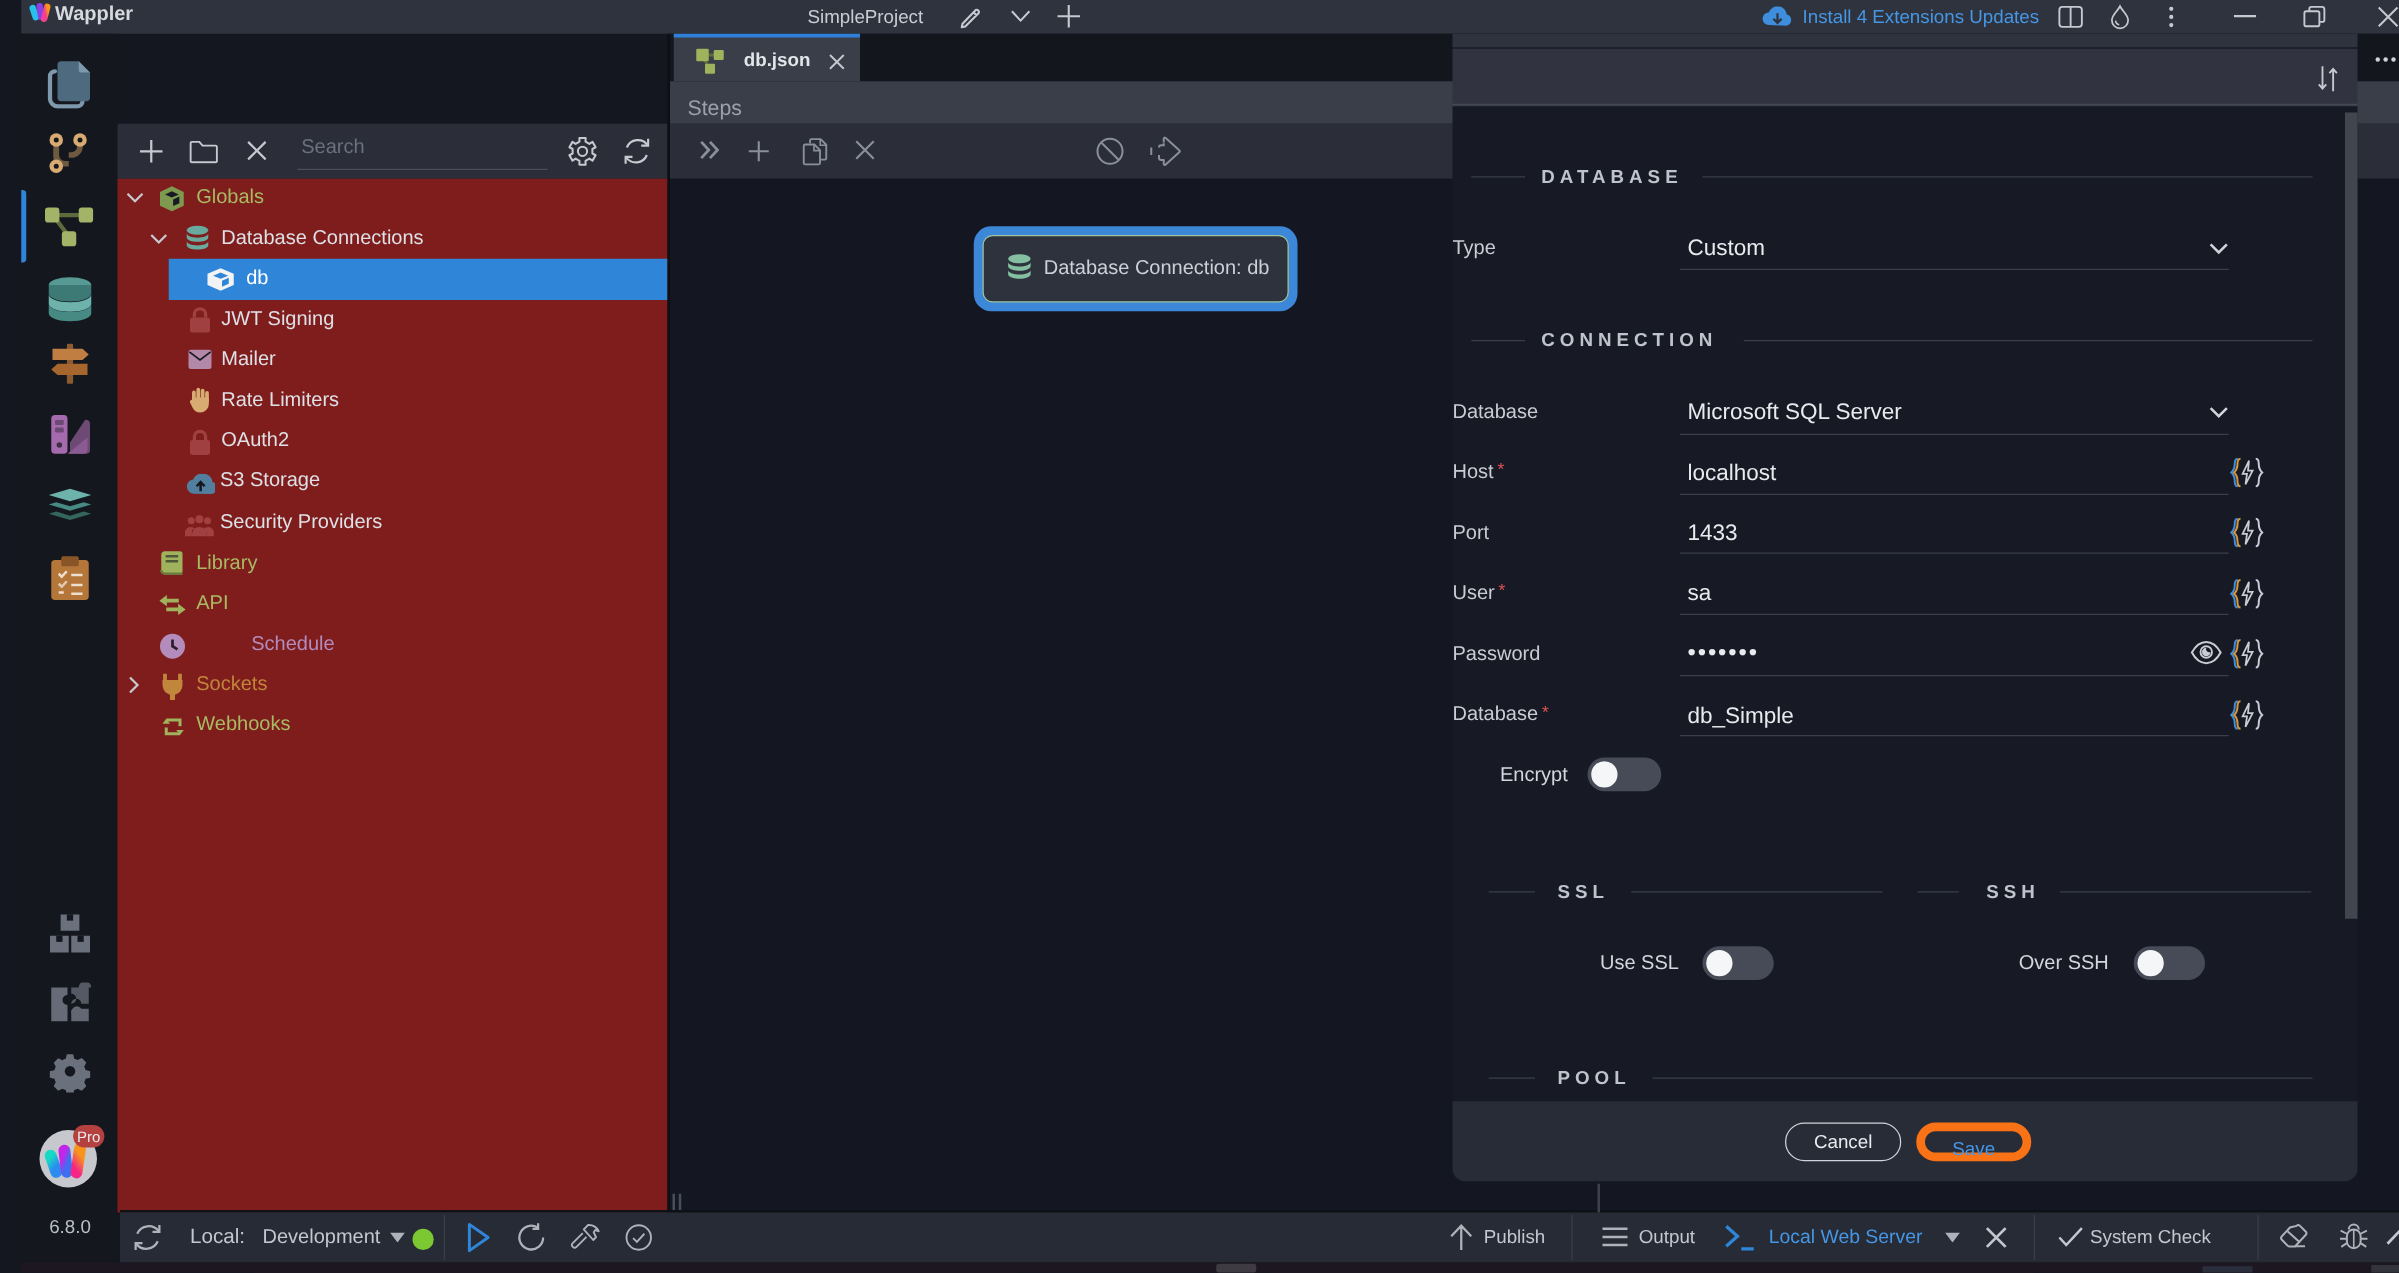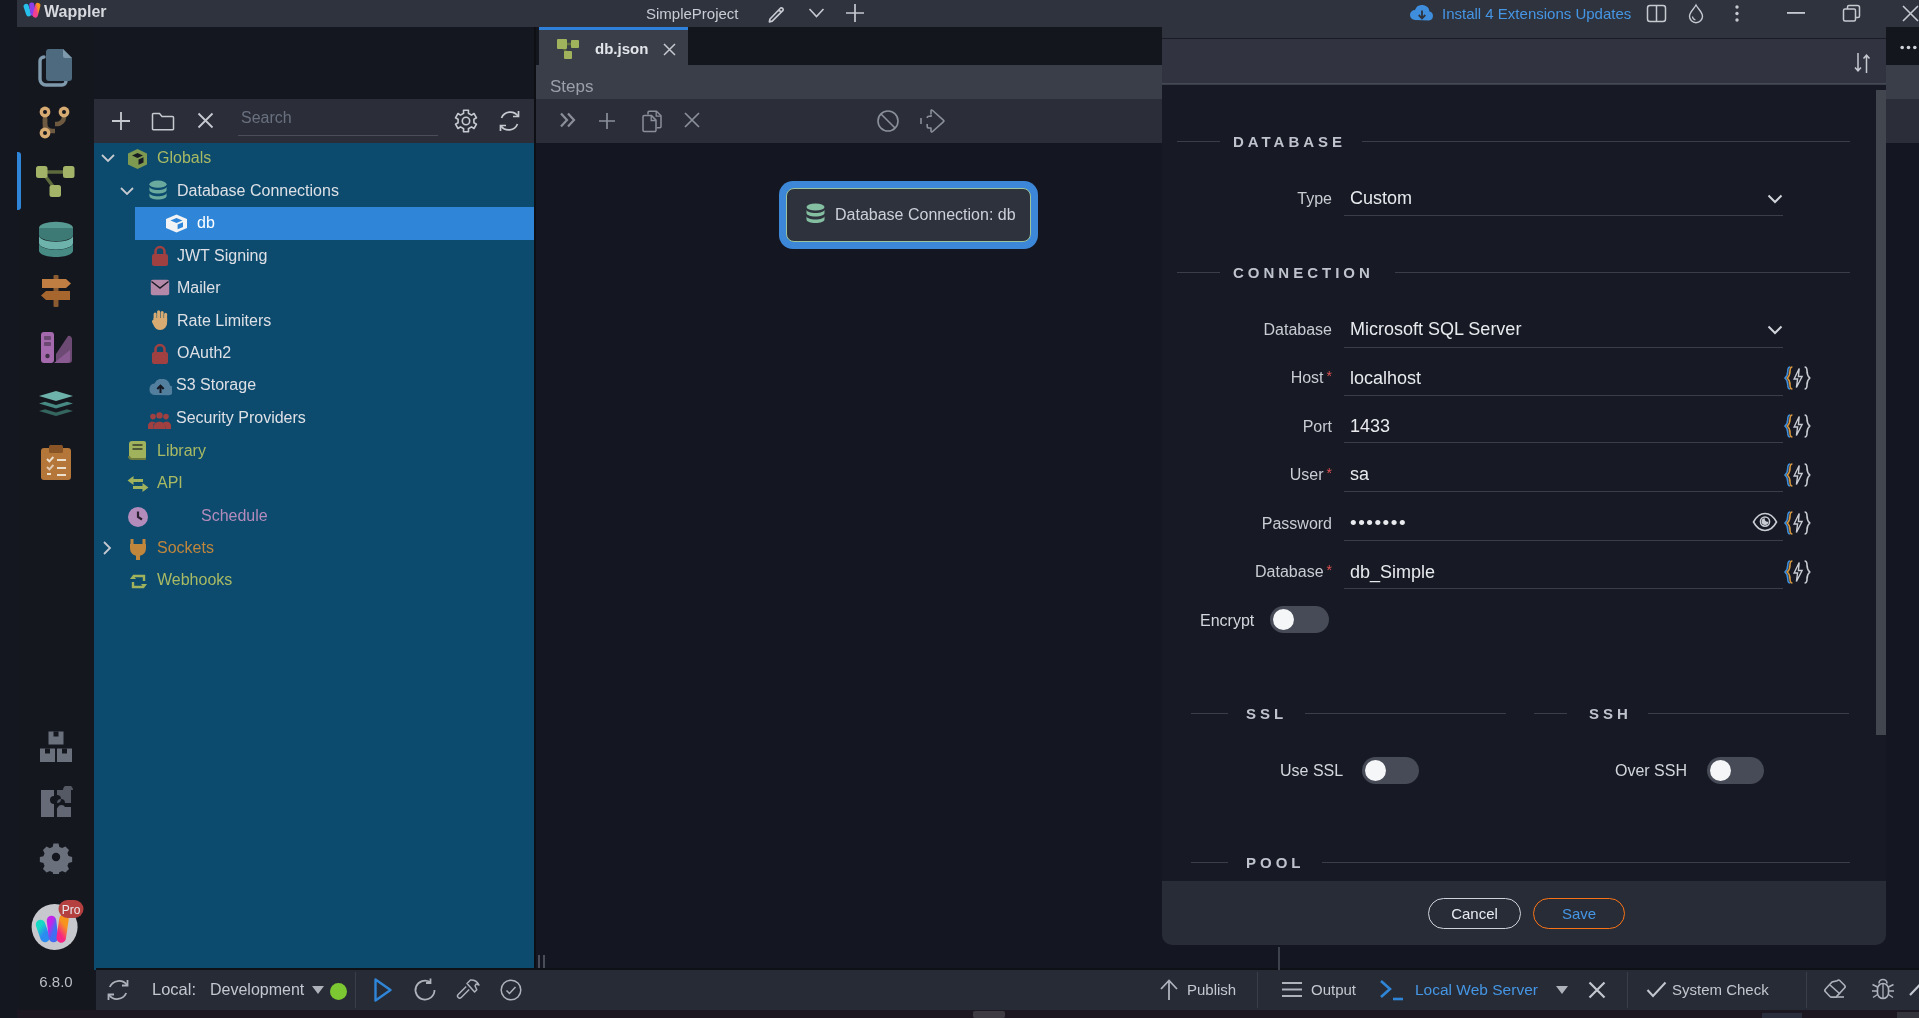--- a/index.html
+++ b/index.html
@@ -1,20 +1,20 @@
 <!DOCTYPE html>
 <html><head>
 <meta charset="utf-8">
 <style>
   * { margin:0; padding:0; box-sizing:border-box; }
   html,body { width:1919px; height:1018px; overflow:hidden; background:#141720;
     font-family:"Liberation Sans", sans-serif; }
   .abs { position:absolute; }
   svg { display:block; }
-  .lbl { font-size:16px; color:#c9ccd3; text-align:right; }
+  .lbl { font-size:16px; color:#c9ccd3; text-align:left; }
   .val { font-size:18px; color:#e8eaee; }
   .ul { width:439px; height:1px; background:#3a3e49; }
   .req { color:#e05252; margin-left:3px; font-size:14px; position:relative; top:-2px;}
 </style>
 </head>
 <body>
 <div class="abs" style="left:17px;top:0;width:1919px;height:1018px;">
 
   <div class="abs" id="titlebar" style="left:0;top:0;width:1919px;height:27px;background:#2f333e;">
 
@@ -203,21 +203,21 @@
     <svg class="abs" style="left:360px;top:10px;" width="24" height="24" viewBox="0 0 24 24">
       <path d="M14.5 1.3 L9.5 1.3 L9.6 4.3 L6.5 6.1 L4.0 4.5 L1.5 8.8 L4.1 10.2 L4.1 13.8 L1.5 15.2 L4.0 19.5 L6.5 17.9 L9.6 19.7 L9.5 22.7 L14.5 22.7 L14.4 19.7 L17.5 17.9 L20.0 19.5 L22.5 15.2 L19.9 13.8 L19.9 10.2 L22.5 8.8 L20.0 4.5 L17.5 6.1 L14.4 4.3 Z" stroke="#c6c9d0" stroke-width="1.6" fill="none" stroke-linejoin="round"></path>
       <circle cx="12" cy="12" r="3.7" stroke="#c6c9d0" stroke-width="1.6" fill="none"></circle>
     </svg>
     <svg class="abs" style="left:403px;top:10px;" width="25" height="24" viewBox="0 0 25 24">
       <path d="M21 7 A9.5 9.5 0 0 0 4.5 9 M4 17 A9.5 9.5 0 0 0 20.5 15" stroke="#c6c9d0" stroke-width="1.7" fill="none"></path>
       <path d="M21.5 2 V7.5 H16" stroke="#c6c9d0" stroke-width="1.7" fill="none"></path>
       <path d="M3.5 22 V16.5 H9" stroke="#c6c9d0" stroke-width="1.7" fill="none"></path>
     </svg>
   </div>
-  <div class="abs" id="tree" style="left:77px;top:143px;width:440px;height:827px;background:#0c4a6e;font-size:16px;color:#dde0e5;">
+  <div class="abs" id="tree" style="left:77px;top:143px;width:440px;height:827px;background:#7f1d1d;font-size:16px;color:#dde0e5;">
 
     <svg class="abs" style="left:7px;top:10px;" width="14" height="10" viewBox="0 0 14 10">
         <path d="M1 2 L7 8 L13 2" stroke="#c6c9d0" stroke-width="1.8" fill="none"></path>
       </svg>
     <svg class="abs" style="left:33px;top:5px;" width="21" height="22" viewBox="0 0 21 22">
       <path d="M10.5 1 L20 5.5 V16.5 L10.5 21 L1 16.5 V5.5 Z" fill="#7e9950"></path>
       <path d="M10.5 5 L16 7.5 L10.5 10 L5 7.5 Z" fill="#171a22"></path>
       <path d="M11.5 11.5 L16.5 9.2 V14.5 L11.5 16.8 Z" fill="#171a22"></path>
     </svg>
     <div class="abs" style="left:63px;top:6px;color:#a9ba64;">Globals</div>
@@ -498,21 +498,21 @@
       <div class="abs" style="left:453px;top:677px;font-size:16px;color:#d3d6dc;">Over SSH</div>
       <div class="abs" style="left:545px;top:672px;width:57px;height:27px;background:#474b57;border-radius:14px;"></div>
       <div class="abs" style="left:548px;top:675px;width:21px;height:21px;background:#f5f6f7;border-radius:50%;"></div>
 
       <div class="abs" style="left:29px;top:777px;width:37px;height:1px;background:#3a3e49;"></div>
       <div class="abs" style="left:84px;top:769px;font-size:15px;font-weight:bold;letter-spacing:4px;color:#bfc3cc;">POOL</div>
       <div class="abs" style="left:160px;top:777px;width:528px;height:1px;background:#3a3e49;"></div>
     </div>
     <div class="abs" id="rfooter" style="left:0;top:854px;width:724px;height:64px;background:#282c37;border-radius:0 0 10px 10px;">
       <div class="abs" style="left:266px;top:17px;width:93px;height:31px;border:1px solid #cfd3d9;border-radius:16px;text-align:center;line-height:29px;font-size:15px;color:#e8ebef;">Cancel</div>
-      <div class="abs" style="left:371px;top:17px;width:92px;height:31px;border:1px solid #f97316;border-radius:16px;text-align:center;line-height:29px;font-size:15px;color:#4596e5;">Save</div>
+      <div class="abs" style="left:371px;top:17px;width:92px;height:31px;border:7px solid #f97316;border-radius:16px;text-align:center;line-height:29px;font-size:15px;color:#4596e5;">Save</div>
     </div>
 
     <div class="abs" style="left:714px;top:63px;width:10px;height:645px;background:#42464f;"></div>
   </div>
 
   <div class="abs" style="left:517px;top:27px;width:2px;height:943px;background:#0d0f15;"></div>
   <div class="abs" style="left:79px;top:968px;width:1840px;height:2px;background:#0e1116;"></div>
 
   <div class="abs" style="left:1261px;top:947px;width:2px;height:23px;background:#3e424c;"></div>
   <div class="abs" style="left:521px;top:955px;width:2px;height:13px;background:#4a4e58;"></div>

